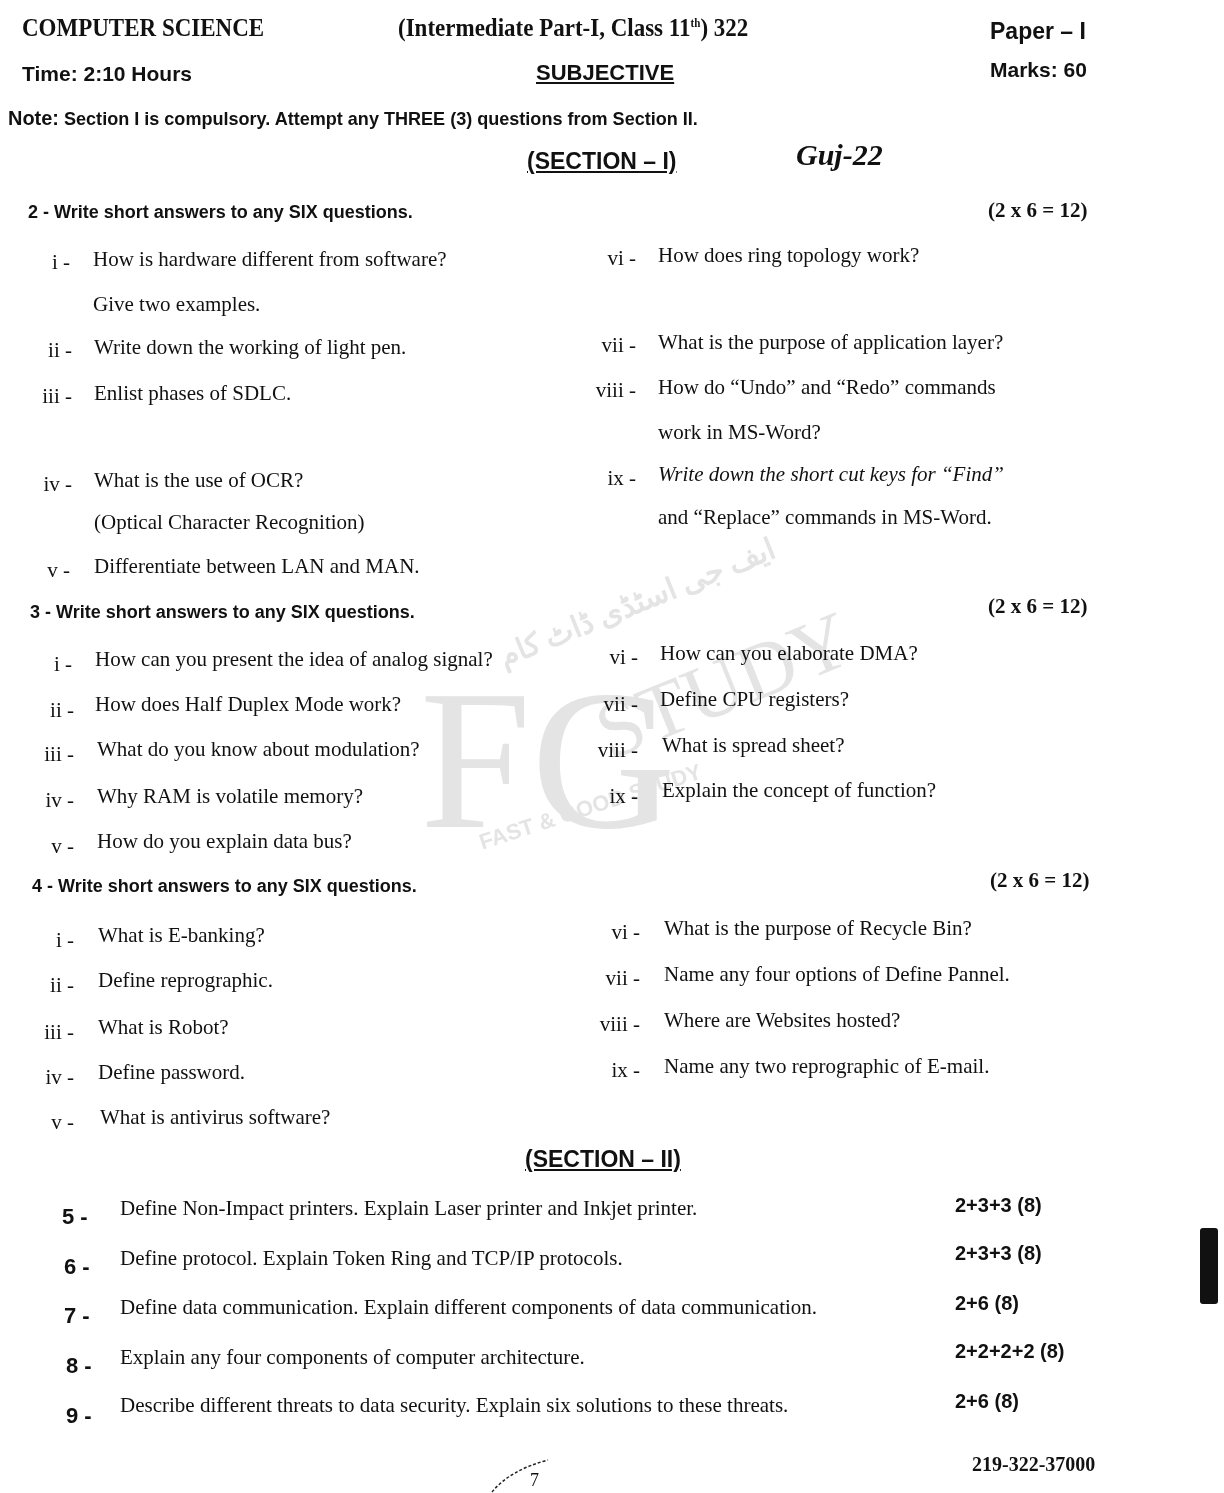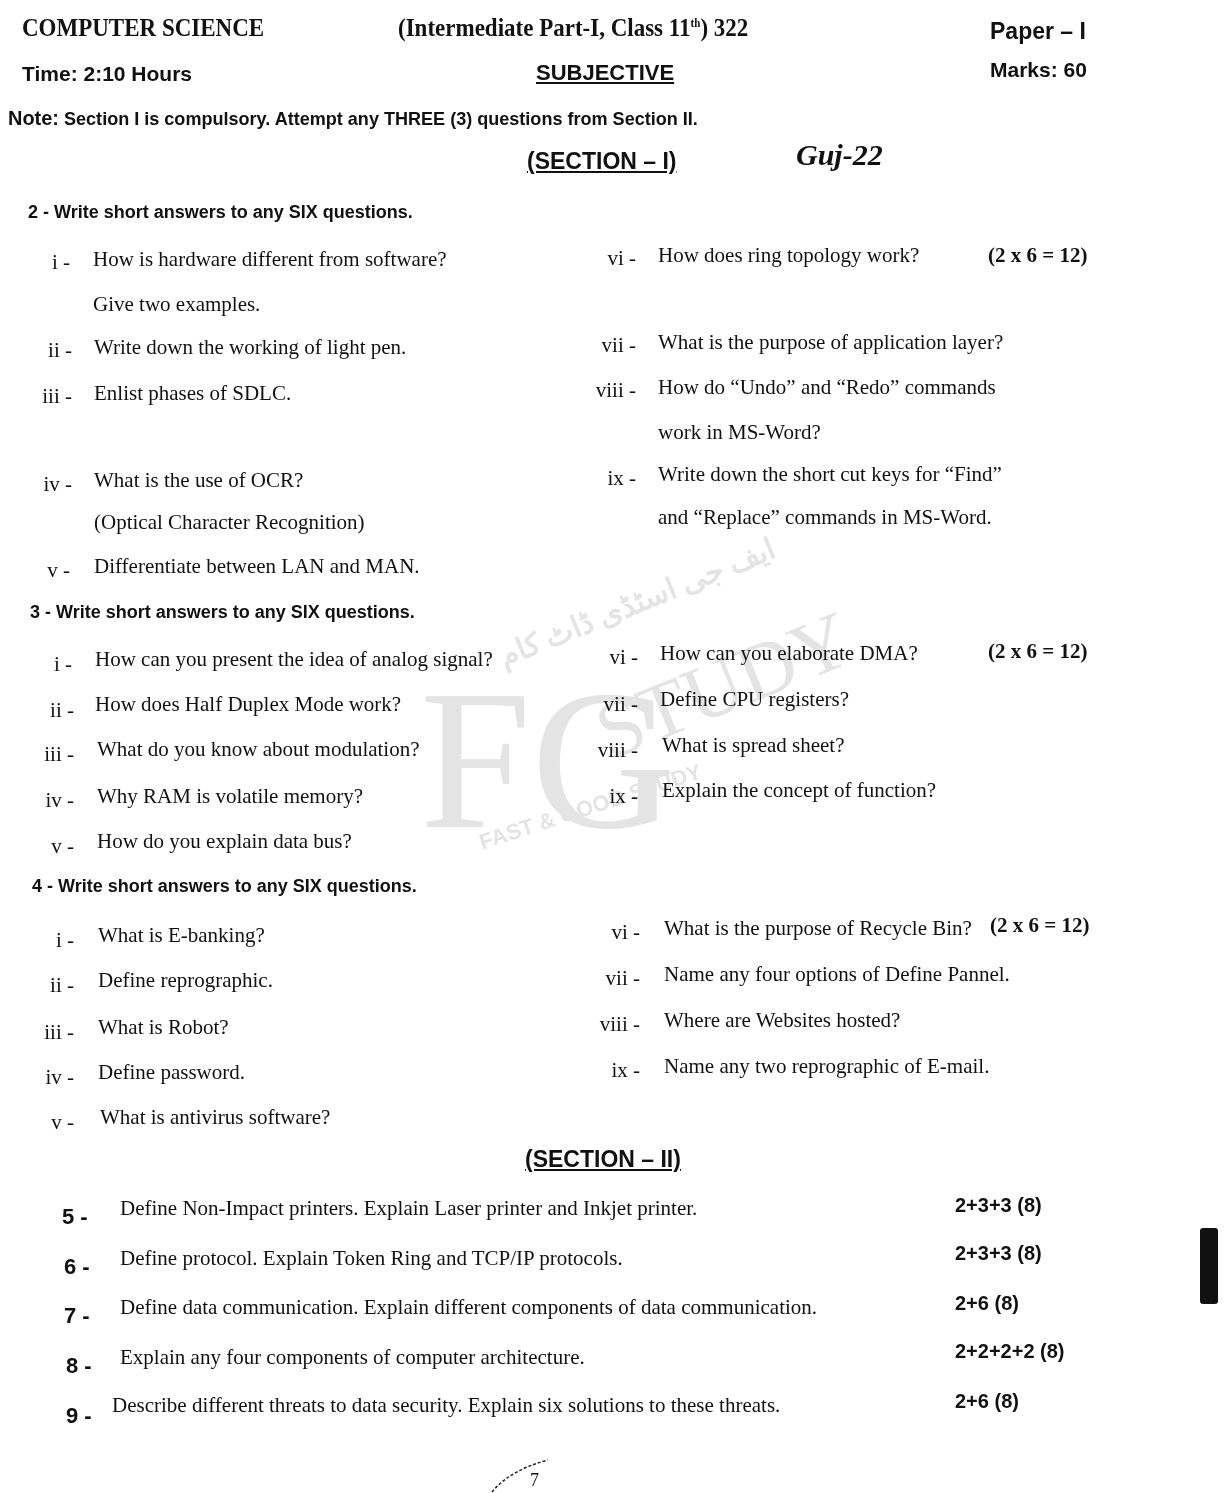--- a/index.html
+++ b/index.html
@@ -3,21 +3,21 @@
 <meta charset="utf-8">
 <style>
   html, body { margin:0; padding:0; background:#fff; }
   body { width:1224px; height:1493px; position:relative; overflow:hidden; color:#111; font-family:"Liberation Serif", serif; }
   .abs { position:absolute; white-space:nowrap; }
   .hdr-serif { font-family:"Liberation Serif", serif; font-size:25px; font-weight:bold; transform:scaleX(0.92); transform-origin:left; }
   .hdr-sans { font-family:"Liberation Sans", sans-serif; font-size:21px; font-weight:bold; }
   .note { font-family:"Liberation Sans", sans-serif; font-size:19px; font-weight:bold; transform:scaleX(0.95); transform-origin:left; }
   .section-title { font-family:"Liberation Sans", sans-serif; font-size:23px; font-weight:bold; text-decoration:underline; }
   .qhead { font-family:"Liberation Sans", sans-serif; font-size:18px; font-weight:bold; }
-  .marks { font-family:"Liberation Serif", serif; font-size:21px; font-weight:bold;margin-top:45px; }
+  .marks { font-family:"Liberation Serif", serif; font-size:21px; font-weight:bold; }
   .item { font-family:"Liberation Serif", serif; font-size:21px; }
   .roman { font-family:"Liberation Serif", serif; font-size:21px; text-align:right; width:60px; }
   .s2text { font-family:"Liberation Serif", serif; font-size:21px; }
   .s2num { font-family:"Liberation Sans", sans-serif; font-size:22px; font-weight:bold; }
   .s2marks { font-family:"Liberation Sans", sans-serif; font-size:20px; font-weight:bold; text-align:left; width:180px; }
   .hand { font-family:"Liberation Serif", serif; font-style:italic; font-weight:bold; font-size:30px; }
   .watermark { position:absolute; color:#e4e4e4; font-family:"Liberation Serif", serif; pointer-events:none; }
   .edge-mark { position:absolute; left:1200px; top:1228px; width:18px; height:76px; background:#111; border-radius:3px; }
 </style>
 </head>
@@ -64,21 +64,21 @@
 <div class="abs item" style="left:94px; top:554px;">Differentiate between LAN and MAN.</div>
 
 <div class="abs roman" style="left:576px; top:246px;">vi -</div>
 <div class="abs item" style="left:658px; top:243px;">How does ring topology work?</div>
 <div class="abs roman" style="left:576px; top:333px;">vii -</div>
 <div class="abs item" style="left:658px; top:330px;">What is the purpose of application layer?</div>
 <div class="abs roman" style="left:576px; top:378px;">viii -</div>
 <div class="abs item" style="left:658px; top:375px;">How do “Undo” and “Redo” commands</div>
 <div class="abs item" style="left:658px; top:420px;">work in MS-Word?</div>
 <div class="abs roman" style="left:576px; top:466px;">ix -</div>
-<div class="abs item" style="left:658px; top:462px;">Write down the short cut keys for “Find”</div>
+<div class="abs item" style="left:658px; top:462px;font-style:italic;">Write down the short cut keys for “Find”</div>
 <div class="abs item" style="left:658px; top:505px;">and “Replace” commands in MS-Word.</div>
 
 <div class="abs qhead" style="left:30px; top:602px;">
   <span>3 -</span>
   <span>Write short answers to any SIX questions.</span>
 </div>
 <div class="abs marks" style="left:988px; top:594px;">(2 x 6 = 12)</div>
 
 <div class="abs roman" style="left:12px; top:652px;">i -</div>
 <div class="abs item" style="left:95px; top:647px;">How can you present the idea of analog signal?</div>
@@ -138,21 +138,21 @@
 
 <div class="abs s2num" style="left:64px; top:1303px;">7 -</div>
 <div class="abs s2text" style="left:120px; top:1295px;">Define data communication. Explain different components of data communication.</div>
 <div class="abs s2marks" style="left:955px; top:1292px;">2+6 (8)</div>
 
 <div class="abs s2num" style="left:66px; top:1353px;">8 -</div>
 <div class="abs s2text" style="left:120px; top:1345px;">Explain any four components of computer architecture.</div>
 <div class="abs s2marks" style="left:955px; top:1340px;">2+2+2+2 (8)</div>
 
 <div class="abs s2num" style="left:66px; top:1403px;">9 -</div>
-<div class="abs s2text" style="left:112px; top:1393px;">Describe different threats to data security. Explain six solutions to these threats.</div>
+<div class="abs s2text" style="left:120px; top:1393px;">Describe different threats to data security. Explain six solutions to these threats.</div>
 <div class="abs s2marks" style="left:955px; top:1390px;">2+6 (8)</div>
 
 <div class="abs marks" style="left:972px; top:1453px; font-size:20px;">219-322-37000</div>
 <div class="abs" style="left:490px; top:1456px;">
   <svg width="70" height="37">
       <path d="M2 36 Q20 14 58 4" stroke="#222" stroke-width="1.5" fill="none" stroke-dasharray="3 2"></path>
     </svg>
 </div>
 <div class="abs item" style="left:530px; top:1470px; font-size:18px;">7</div>
 

